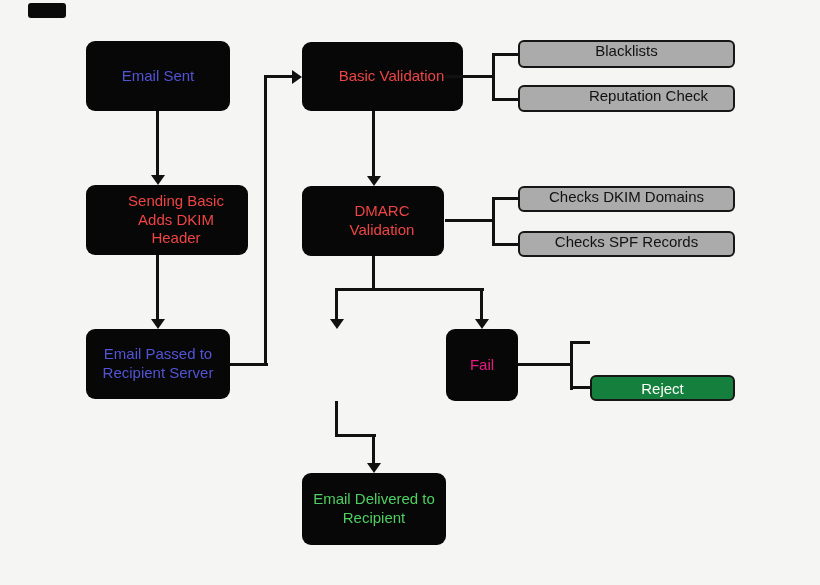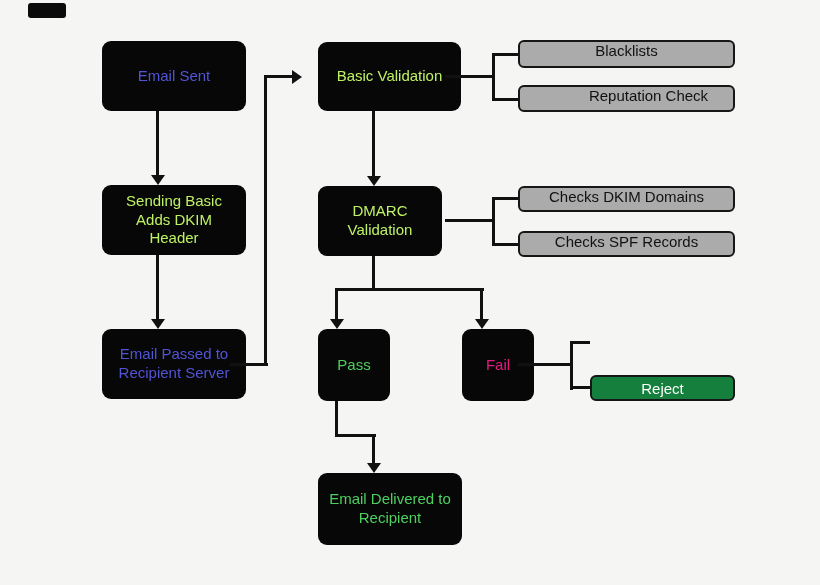--- a/index.html
+++ b/index.html
@@ -1,34 +1,34 @@
 <!DOCTYPE html>
 <html><head>
 <meta charset="utf-8">
 <style>
   html,body{margin:0;padding:0;background:#f5f5f4;}
   .canvas{position:relative;width:820px;height:585px;background:#f5f5f4;overflow:hidden;
           font-family:"Liberation Sans","DejaVu Sans",sans-serif;}
   .node{position:absolute;background:#070707;border-radius:9px;display:flex;
         align-items:center;justify-content:center;text-align:center;
-        font-size:15px;line-height:1.25;margin-left:16px;}
+        font-size:15px;line-height:1.25;}
   .side{position:absolute;background:#ababab;border:2px solid #161616;border-radius:6px;
         box-sizing:border-box;display:flex;justify-content:center;
         font-size:15px;color:#111;}
   .tag{position:absolute;border:2px solid #161616;border-radius:6px;box-sizing:border-box;
        display:flex;align-items:center;justify-content:center;font-size:15px;color:#fdfdfb;}
   .h,.v{position:absolute;background:#111;}
   .h{height:3px;}
   .v{width:3px;}
   .arrow-down{position:absolute;width:0;height:0;border-left:7px solid transparent;
               border-right:7px solid transparent;border-top:10px solid #111;}
   .arrow-right{position:absolute;width:0;height:0;border-top:7px solid transparent;
                border-bottom:7px solid transparent;border-left:10px solid #111;}
   .c-flow{color:#5254d6;}      
-  .c-val{color:#bef264;}       
+  .c-val{color:#ef4444;padding-left:18px;}       
   .c-pass{color:#4dd05f;}      
   .c-fail{color:#e51b80;}      
   .bg-quar{background:#f99d0d;}
   .bg-rej{background:#15803d;}
   .corner{position:absolute;left:28px;top:3px;width:38px;height:15px;background:#0a0a0a;border-radius:3px;}
 </style>
 </head>
 <body>
 
 <div class="canvas">
@@ -48,23 +48,20 @@
   </div>
 
   <div class="node c-val" style="left:302px;top:42px;width:143px;height:69px;">
     <span>Basic Validation</span>
   </div>
 
   <div class="node c-val" style="left:302px;top:186px;width:124px;height:70px;">
     <span style="width:82px;">DMARC Validation</span>
   </div>
 
-  <div class="node c-pass" style="left:302px;top:329px;width:72px;height:72px;">
-    <span>Pass</span>
-  </div>
 
   <div class="node c-fail" style="left:446px;top:329px;width:72px;height:72px;">
     <span>Fail</span>
   </div>
 
   <div class="node c-pass" style="left:302px;top:473px;width:144px;height:72px;">
     <span style="width:130px;">Email Delivered to Recipient</span>
   </div>
 
   <div class="side" style="left:518px;top:40px;width:217px;height:28px;">

